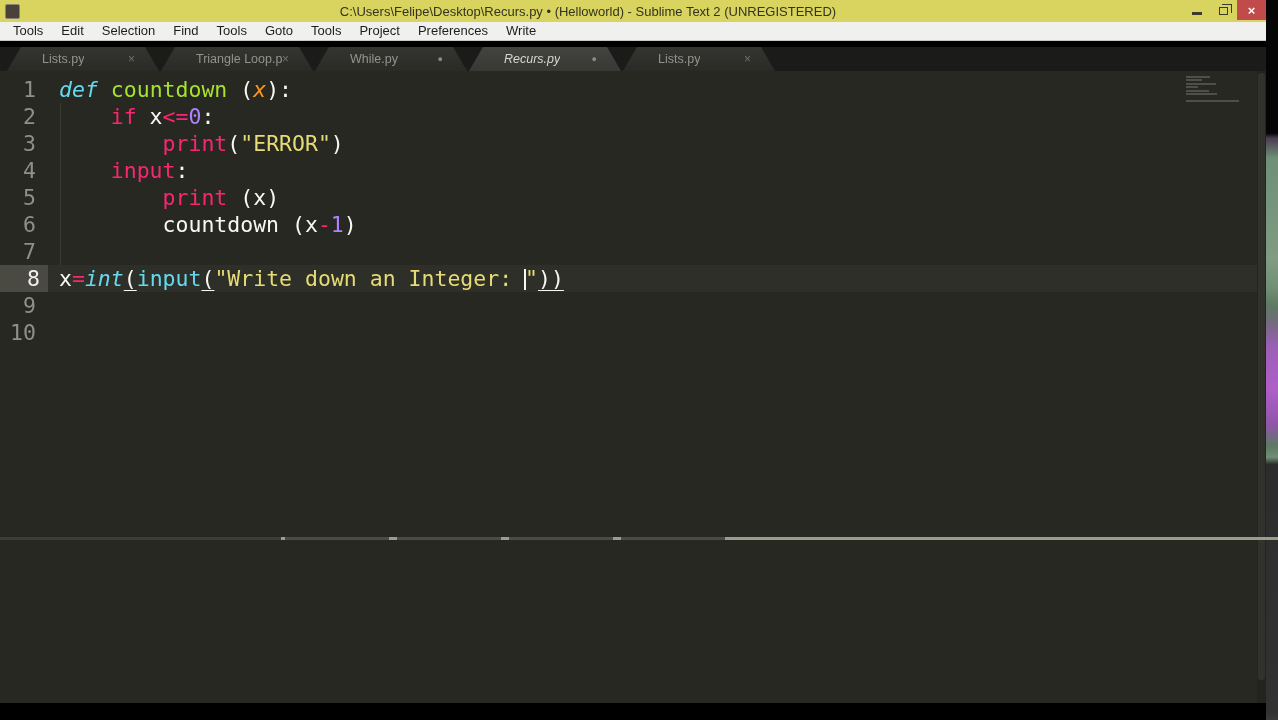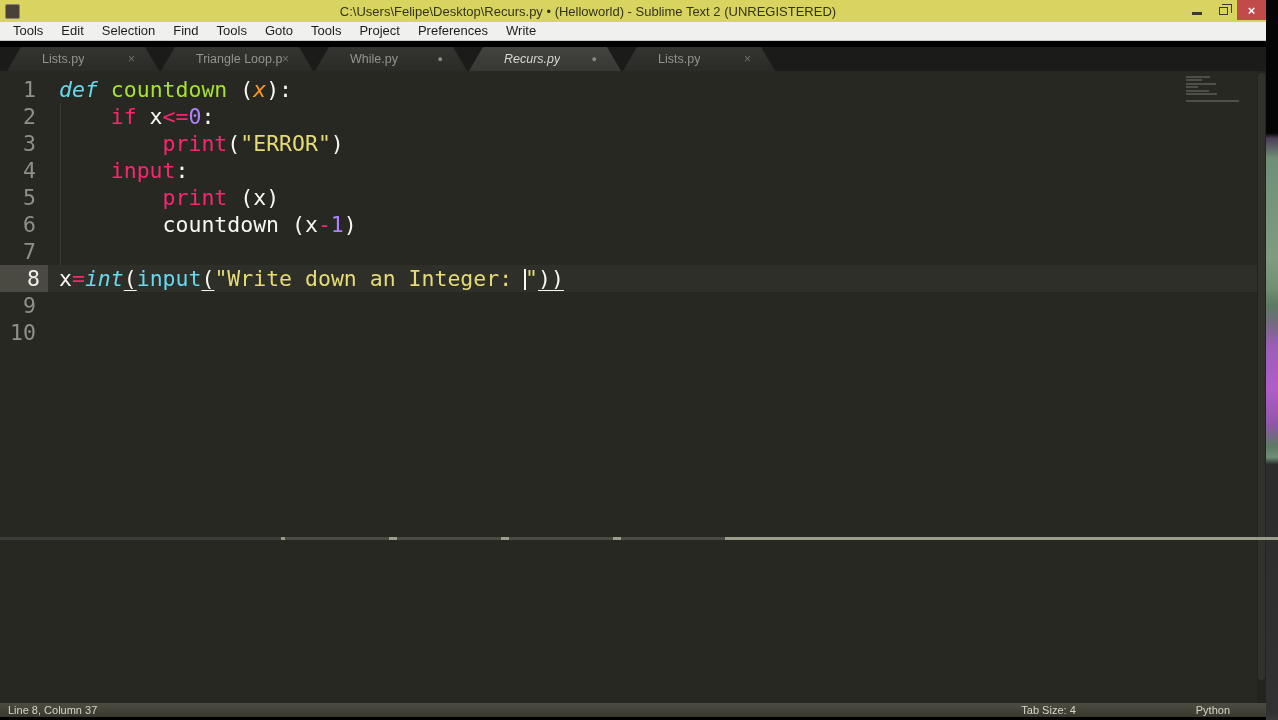--- a/index.html
+++ b/index.html
@@ -167,27 +167,20 @@
           <div class="mm-line" style="width: 0px; background: transparent;"></div>
           <div class="mm-line" style="width: 52.65px;"></div>
           <div class="mm-line" style="width: 0px; background: transparent;"></div>
           <div class="mm-line" style="width: 0px; background: transparent;"></div>
         </div>
       <div class="v-scrollbar">
         <div class="v-thumb"></div>
       </div>
     </div>
 
-    <div class="status-bar">
-      <span class="status-left">Line 8, Column 37</span>
-      <span class="status-right">
-        <span class="status-tabsize">Tab Size: 4</span>
-        <span class="status-syntax">Python</span>
-      </span>
-    </div>
   </div>
 
   <div class="desktop-strip"></div>
 
   <div class="taskbar-strip">
     <div class="tb-dark-left"></div>
     <div class="tb-seg" style="left:285px;width:104px;"></div>
     <div class="tb-seg" style="left:397px;width:104px;"></div>
     <div class="tb-seg" style="left:509px;width:104px;"></div>
     <div class="tb-seg" style="left:621px;width:104px;"></div>

